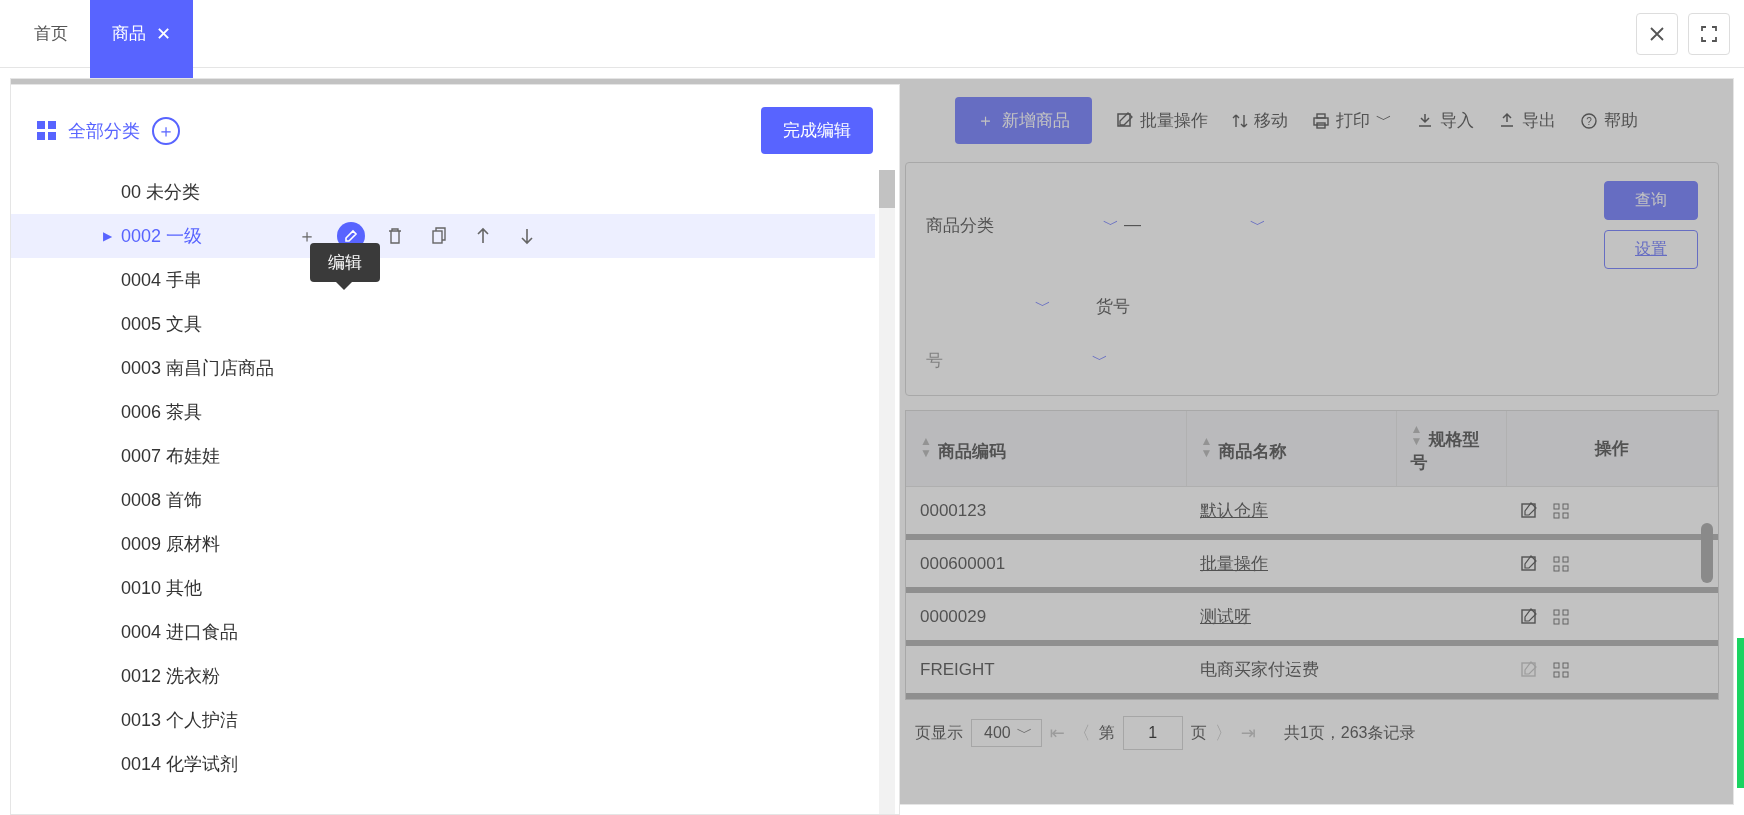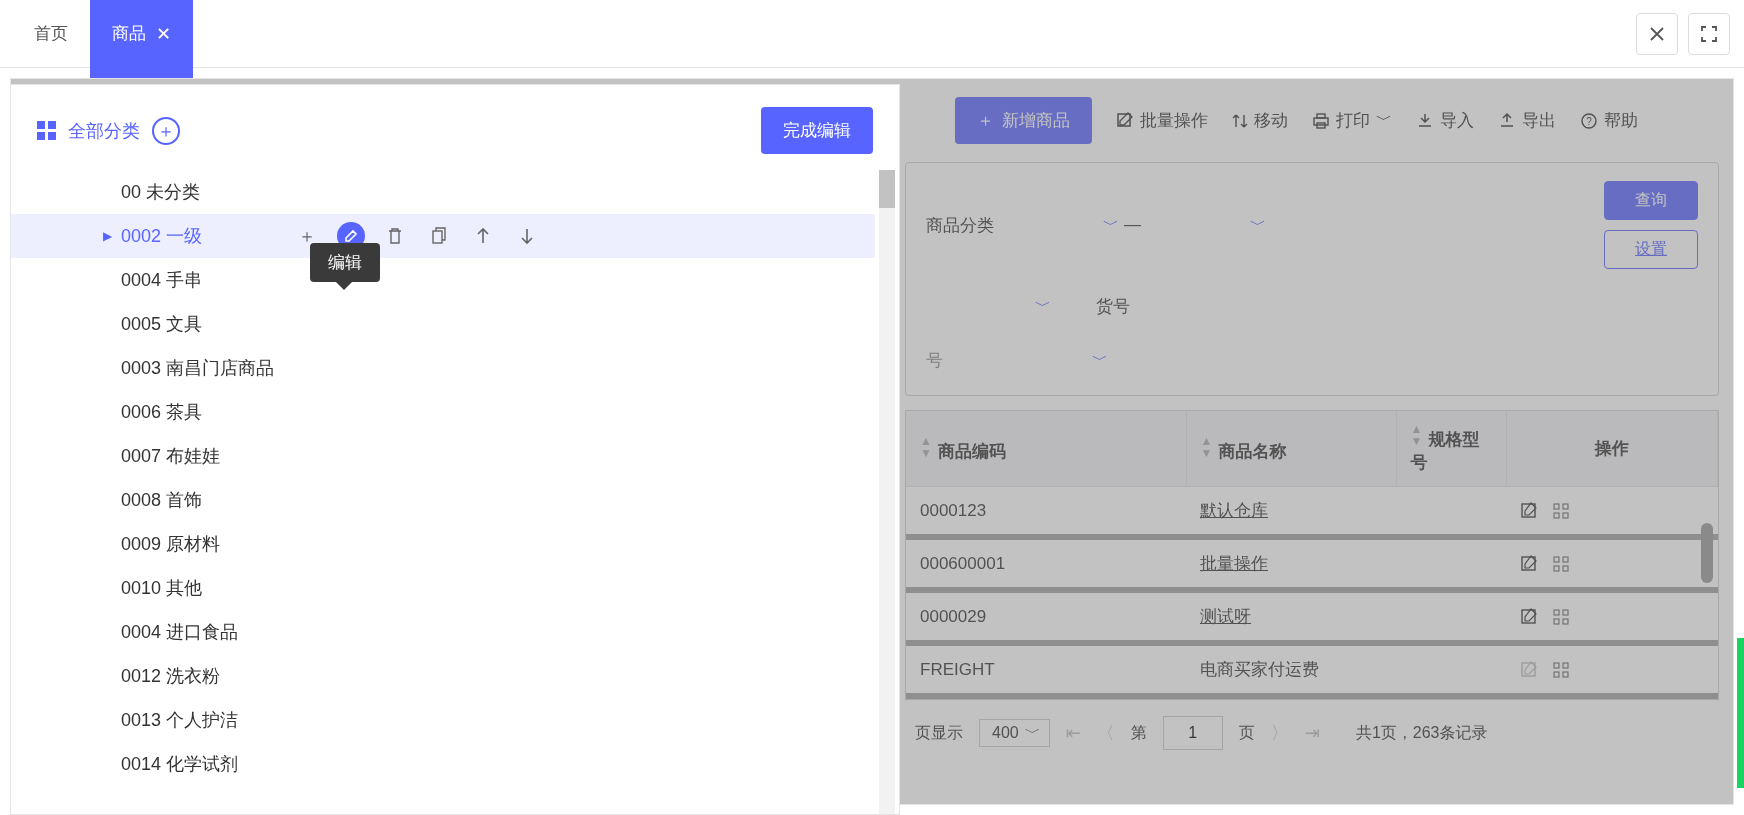--- a/index.html
+++ b/index.html
@@ -32,21 +32,21 @@
 .filter-actions { display: flex; flex-direction: column; margin-left: auto; }
 
 .table-wrap { border: 1px solid #d0d0d0; }
 .data-table { width: 100%; border-collapse: collapse; }
 .data-table th { background: #f0f1f5; padding: 12px 14px; text-align: left; font-weight: 600; border-bottom: 1px solid #ddd; border-right: 1px solid #e0e0e0; }
 .data-table td { padding: 12px 14px; border-bottom: 6px solid #a3a3a3; }
 .data-table .link { text-decoration: underline; color: #333; }
 .sort-icons { color: #aaa; margin-right: 6px; display: inline-block; font-size: 12px; line-height: 1; }
 .row-actions { display: flex; gap: 14px; color: #555; }
 
-.pager { display: flex; align-items: center; gap: 16px; padding: 16px 10px; font-size: 16px; }
+.pager { display: flex; align-items: center; gap: 8px; padding: 16px 10px; font-size: 16px; }
 .pager select, .pager input { height: 34px; border: 1px solid #ccc; padding: 4px 10px; background: #fff; font-size: 16px; }
 .pager .nav-btn { color: #bbb; cursor: pointer; font-size: 18px; }
 .right-scroll { position: absolute; top: 430px; right: 6px; width: 12px; height: 60px; background: #999; border-radius: 6px; }
 .green-strip { position: absolute; right: 0; top: 570px; width: 7px; height: 150px; background: #1bd361; }
 
 .fg-panel { position: absolute; top: 16px; left: 10px; width: 890px; bottom: 0; background: #fff; border: 1px solid #e5e5e5; display: flex; flex-direction: column; }
 .fg-header { display: flex; align-items: center; justify-content: space-between; padding: 22px 26px 16px 26px; }
 .fg-title { display: flex; align-items: center; gap: 12px; color: #5864ff; font-size: 18px; }
 .grid-icon { display: grid; grid-template-columns: repeat(2, 8px); grid-template-rows: repeat(2, 8px); gap: 3px; }
 .grid-icon span { background: #5864ff; }

